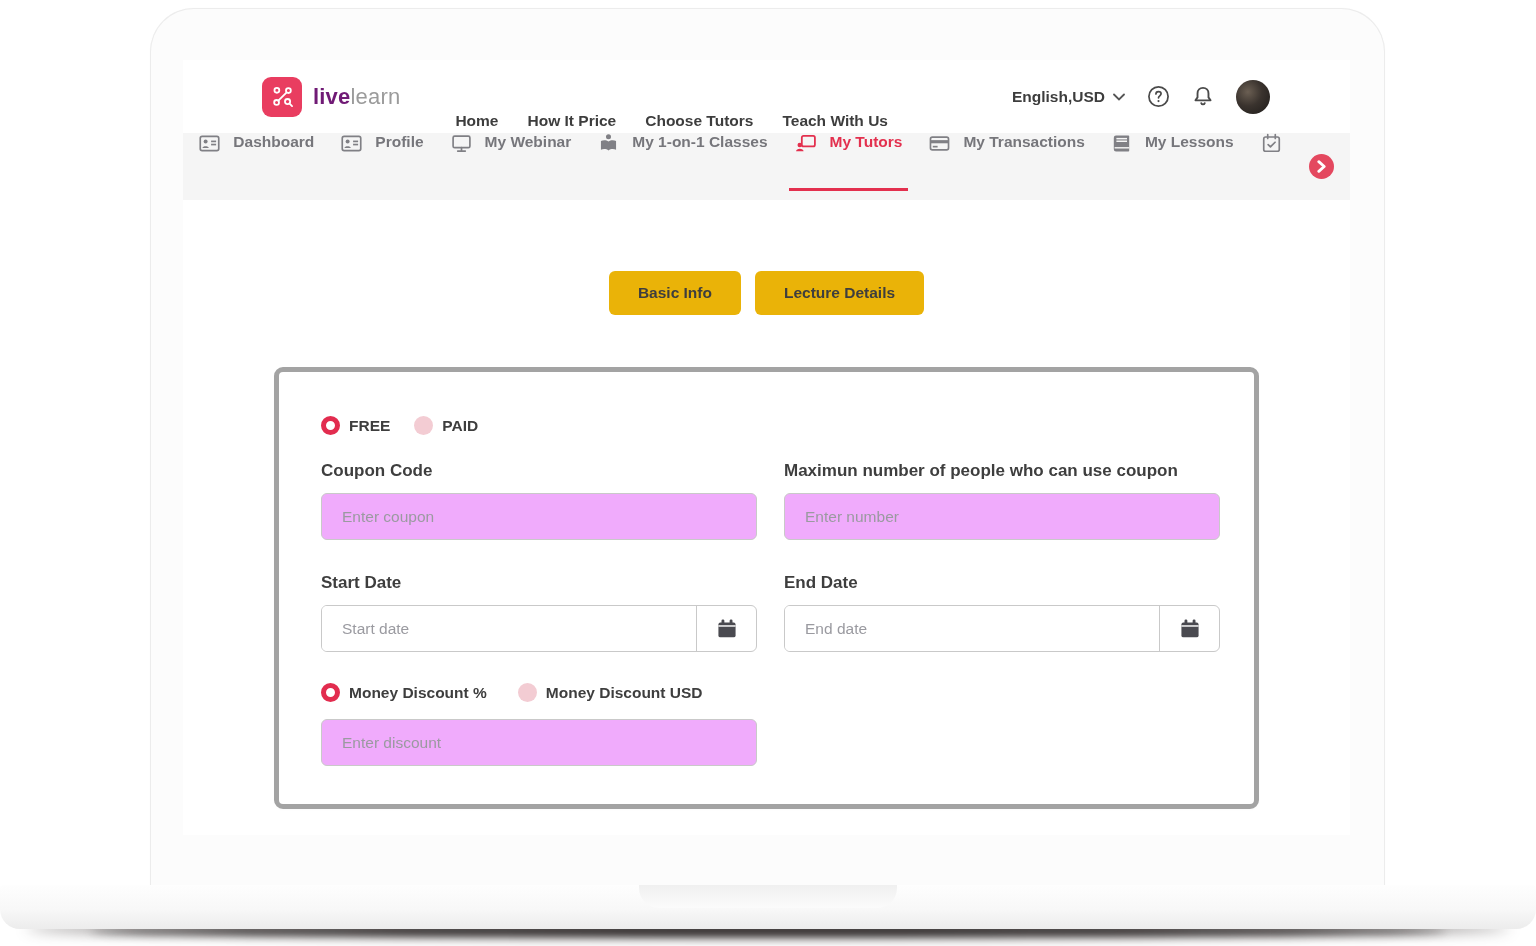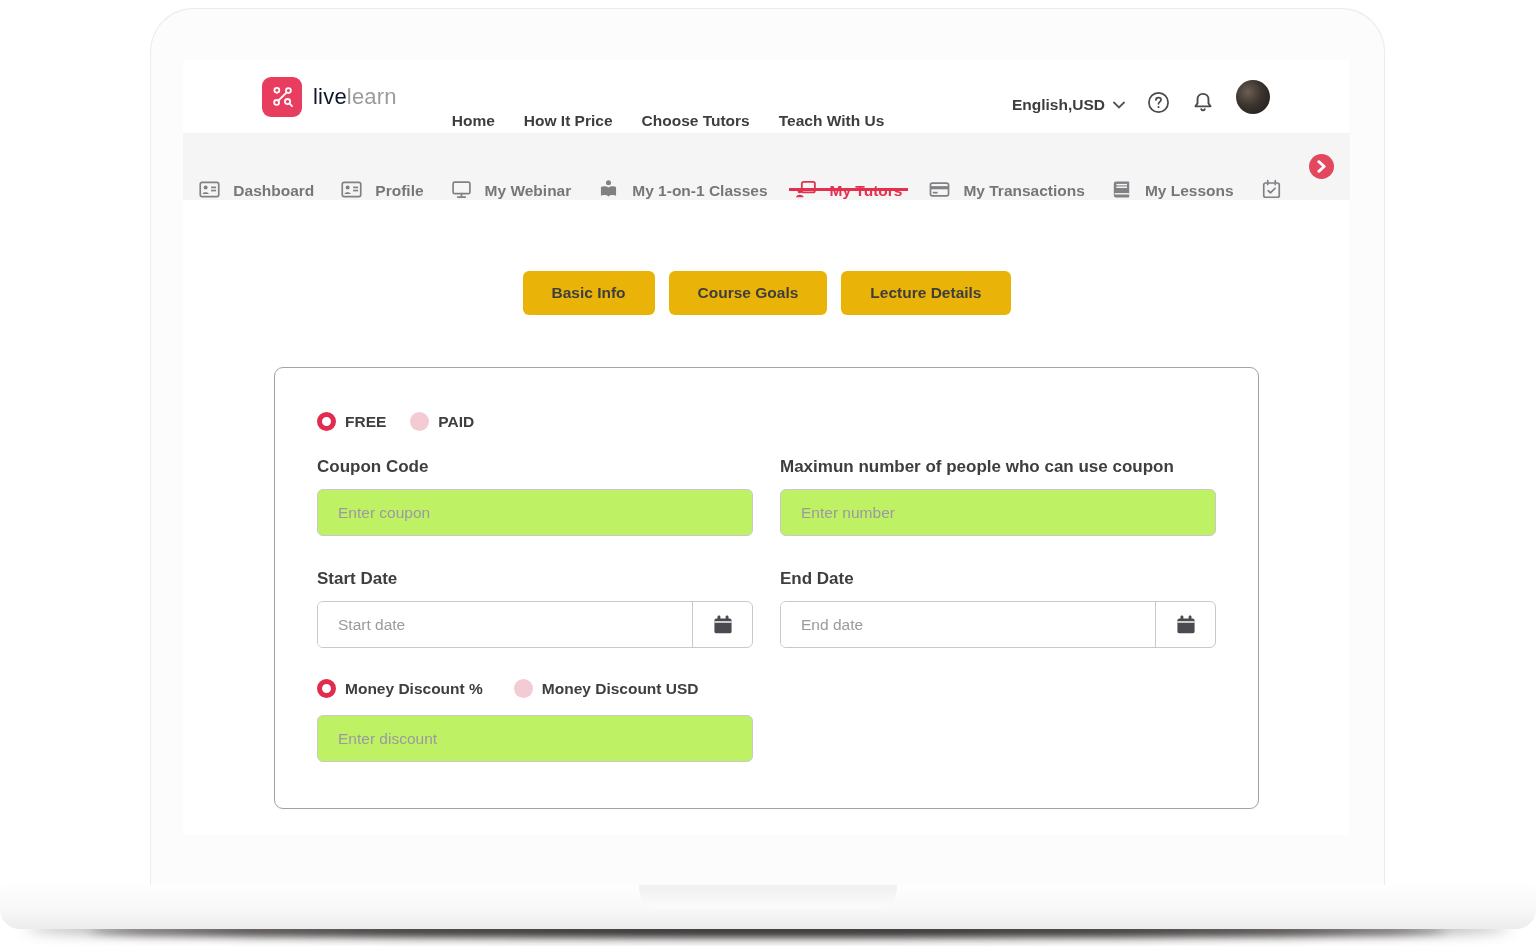--- a/index.html
+++ b/index.html
@@ -23,65 +23,65 @@
   .floor-shadow-core { position:absolute; left:90px; top:926px; width:1356px; height:10px;
     background:rgba(15,10,10,.8); filter:blur(4px); border-radius:50%; z-index:2; }
 
   
   .app-header { height:73px; background:#fff; display:flex; align-items:center;
     padding:0 80px 0 79px; }
   .logo { display:flex; align-items:center; gap:11px; }
   .logo-mark { width:40px; height:40px; border-radius:9px; background:#e93d60;
     display:flex; align-items:center; justify-content:center; }
   .logo-text { font-size:22px; letter-spacing:.2px; }
-  .logo-text b { color:#0f172a; font-weight:400; }
+  .logo-text b { color:#701a75; font-weight:700; }
   .logo-text span { color:#9b9b9b; font-weight:400; }
   .main-nav { display:flex; align-items:center; gap:29px; margin-left:55px; }
   .main-nav a { font-size:15.5px; font-weight:700; color:#3d3d3d; text-decoration:none;margin-top:48px; }
-  .header-right { margin-left:auto; display:flex; align-items:flex-end; gap:22px; }
+  .header-right { margin-left:auto; display:flex; align-items:center; gap:22px; }
   .locale { display:flex; align-items:center; gap:8px; font-size:15.5px; font-weight:600;
     color:#3d3d3d; cursor:pointer; }
   .icon-btn { display:flex; align-items:center; justify-content:center; cursor:pointer; }
   .avatar { width:34px; height:34px; border-radius:50%;
     background:radial-gradient(circle at 35% 35%, #6b5f53 0%, #3a332e 45%, #1d1a18 100%); }
 
   
   .sub-nav { height:67px; background:#f5f5f5; display:flex; align-items:center;
     justify-content:center; gap:27px; }
-  .subnav-item { display:flex; align-items:flex-end; gap:13px; font-size:15.5px; font-weight:600;
+  .subnav-item { display:flex; align-items:flex-start; gap:13px; font-size:15.5px; font-weight:600;
     color:#76767b; cursor:pointer; position:relative; height:100%; }
   .subnav-item svg { flex:none; }
   .subnav-item.active { color:#e3304e; }
   .subnav-item.active::after { content:""; position:absolute; left:-6px; right:-6px;
     bottom:9px; height:3px; background:#e3304e; }
   .next-circle { width:25px; height:25px; border-radius:50%; background:#e4485f;
     display:flex; align-items:center; justify-content:center; cursor:pointer; }
 
   
   .step-tabs { display:flex; justify-content:center; gap:14px; margin-top:71px; }
   .step-tab { height:44px; padding:0 29px; border-radius:6px; background:#eab308;
     border:none; font-family:inherit; font-size:15.5px; font-weight:700; color:#3e3e3e;
     display:flex; align-items:center; cursor:pointer; }
   .step-tab.active { background:#e2485f; color:#ffffff; }
 
   
   .card { margin:52px auto 0; width:985px; height:442px; background:#fff;
-    border:1px solid #a3a3a3; border-radius:9px; box-shadow:0 1px 3px rgba(0,0,0,.02);
+    border:5px solid #a3a3a3; border-radius:9px; box-shadow:0 1px 3px rgba(0,0,0,.02);
     padding:44px 48px 0 42px; }
   .radio-row { display:flex; align-items:center; gap:24px; }
   .radio-opt { display:flex; align-items:center; gap:9px; cursor:pointer;
     font-size:15.5px; font-weight:600; color:#3e3e3e; }
   .radio-dot { width:19px; height:19px; border-radius:50%; flex:none; }
   .radio-dot.on { background:#fff; border:5.5px solid #e22c4f; }
   .radio-dot.off { background:#f3ccd3; }
   .form-grid { display:grid; grid-template-columns:436px 436px; column-gap:27px; }
   .field-label { font-size:17px; font-weight:600; color:#3e3e3e; margin-top:26px;
     margin-bottom:12px; }
   .text-input { width:436px; height:47px; border:1px solid #c9c9c9; border-radius:6px;
-    padding:0 20px; font-family:inherit; font-size:15.5px; color:#3e3e3e; background:#bef264; }
+    padding:0 20px; font-family:inherit; font-size:15.5px; color:#3e3e3e; background:#f0abfc; }
   .text-input::placeholder { color:#9a9aa0; opacity:1; }
   .date-wrap { width:436px; height:47px; border:1px solid #c9c9c9; border-radius:6px;
     display:flex; overflow:hidden; background:#fff; }
   .date-wrap input { flex:1; border:none; outline:none; padding:0 20px;
     font-family:inherit; font-size:15.5px; color:#3e3e3e; }
   .date-wrap input::placeholder { color:#9a9aa0; opacity:1; }
   .date-addon { width:60px; border-left:1px solid #c9c9c9; display:flex;
     align-items:center; justify-content:center; cursor:pointer; }
   .discount-radios { margin-top:31px; margin-bottom:17px;gap:31px; }
 </style>
@@ -213,21 +213,20 @@
     </div>
     <div class="next-circle">
       <svg width="11" height="13" viewBox="0 0 10 12" fill="none" stroke="#ffffff" stroke-width="2.6" stroke-linecap="round" stroke-linejoin="round">
           <polyline points="2.5,1.5 7.5,6 2.5,10.5"></polyline>
         </svg>
     </div>
   </nav>
 
   <div class="step-tabs">
     <button class="step-tab">Basic Info</button>
-    <button class="step-tab">Course Goals</button>
     <button class="step-tab">Lecture Details</button>
   </div>
 
   <section class="card">
 
     <div class="radio-row">
       <div class="radio-opt">
         <span class="radio-dot on"></span>
         <span>FREE</span>
       </div>

